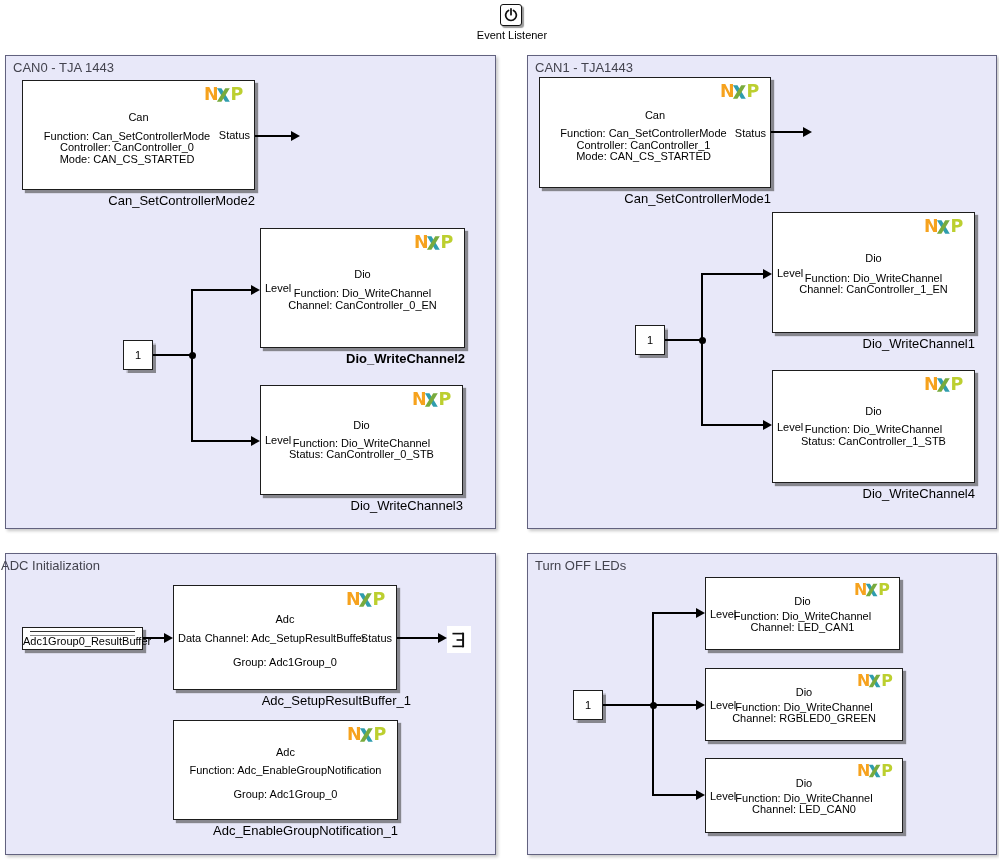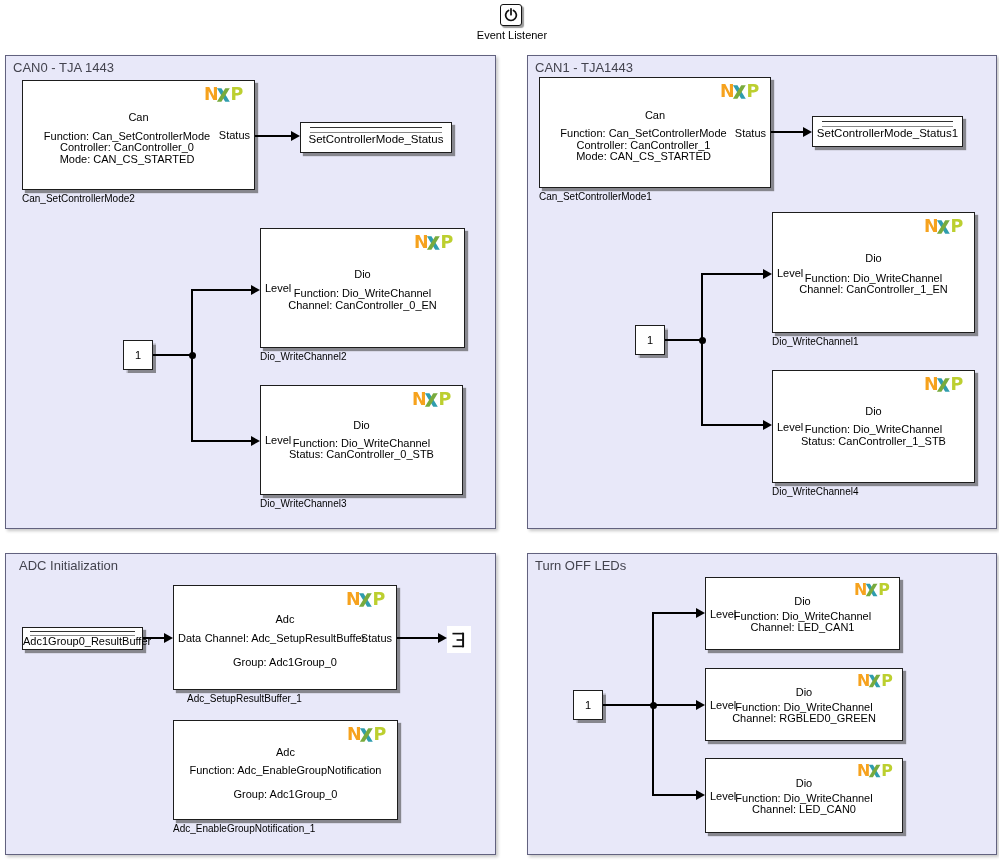--- a/index.html
+++ b/index.html
@@ -16,21 +16,21 @@
          box-shadow:3px 3px 1px rgba(55,55,55,0.55);box-sizing:border-box;}
   .bt{position:absolute;left:0;right:0;text-align:center;font-size:11px;white-space:nowrap;}
   .blines{position:absolute;left:0;right:0;text-align:center;font-size:11px;
           line-height:11.5px;white-space:nowrap;}
   .can-lines{right:23px;}
   .lcent{position:absolute;left:0;right:0;top:50%;transform:translateY(-50%);
          text-align:center;font-size:11px;white-space:nowrap;}
   .lgrp{position:absolute;left:0;right:0;text-align:center;font-size:11px;white-space:nowrap;}
   .port-l{position:absolute;left:4px;top:50%;transform:translateY(-50%);font-size:11px;}
   .port-r{position:absolute;right:4px;top:50%;transform:translateY(-50%);font-size:11px;}
-  .bname{position:absolute;text-align:left;font-size:10px;white-space:nowrap;}
+  .bname{position:absolute;text-align:right;font-size:13px;white-space:nowrap;}
 
   
   .dstore{position:absolute;background:#fff;border:1px solid #1d1d1d;
           box-shadow:3px 3px 1px rgba(55,55,55,0.55);box-sizing:border-box;}
   .dsl{position:absolute;left:6%;right:6%;top:4px;height:4px;
        border-top:1.6px solid #333;border-bottom:1.2px solid #888;}
   .dsl.small{top:3px;height:3px;}
   .dstext{position:absolute;left:0;right:0;top:56%;transform:translateY(-50%);
           text-align:center;font-size:11.5px;white-space:nowrap;}
 
@@ -91,24 +91,20 @@
       <div>Function: Can_SetControllerMode</div>
       <div>Controller: CanController_0</div>
       <div>Mode: CAN_CS_STARTED</div>
     </div>
     <div class="port-r">Status</div>
   </div>
   <div class="bname" style="left:22px;top:193px;width:233px;">Can_SetControllerMode2</div>
 
   <div class="wh" style="left:255px;top:135px;width:37px;"></div>
   <div class="arr" style="left:291px;top:131px;"></div>
-  <div class="dstore" style="left:300px;top:122px;width:152px;height:31px;">
-    <div class="dsl"></div>
-    <div class="dstext">SetControllerMode_Status</div>
-  </div>
 
   <div class="const" style="left:123px;top:340px;width:30px;height:30px;">
     <span>1</span>
   </div>
   <div class="wh" style="left:153px;top:354px;width:40px;"></div>
   <div class="dot" style="left:189px;top:352px;"></div>
   <div class="wv" style="left:191px;top:289px;height:153px;"></div>
   <div class="wh" style="left:191px;top:289px;width:61px;"></div>
   <div class="arr" style="left:251px;top:285px;"></div>
   <div class="wh" style="left:191px;top:440px;width:61px;"></div>
@@ -121,21 +117,21 @@
       <polygon points="28,3 34,3 23,21 17,21" fill="#79AB3D"></polygon>
       <text class="p" x="35" y="19">P</text>
     </svg>
     <div class="bt" style="top:33%;">Dio</div>
     <div class="blines" style="top:50%;">
       <div>Function: Dio_WriteChannel</div>
       <div>Channel: CanController_0_EN</div>
     </div>
     <div class="port-l">Level</div>
   </div>
-  <div class="bname" style="left:260px;top:351px;width:205px;">Dio_WriteChannel2</div>
+  <div class="bname" style="left:260px;top:351px;width:205px;font-weight:bold;">Dio_WriteChannel2</div>
 
   <div class="block" style="left:260px;top:385px;width:203px;height:110px;">
     <svg class="nxp" viewBox="0 0 58 24">
       <text class="n" x="0" y="19">N</text>
       <polygon points="17,3 23,3 34,21 28,21" fill="#2F9DAE"></polygon>
       <polygon points="28,3 34,3 23,21 17,21" fill="#79AB3D"></polygon>
       <text class="p" x="35" y="19">P</text>
     </svg>
     <div class="bt" style="top:31%;">Dio</div>
     <div class="blines" style="top:48%;">
@@ -161,24 +157,20 @@
       <div>Function: Can_SetControllerMode</div>
       <div>Controller: CanController_1</div>
       <div>Mode: CAN_CS_STARTED</div>
     </div>
     <div class="port-r">Status</div>
   </div>
   <div class="bname" style="left:539px;top:191px;width:232px;">Can_SetControllerMode1</div>
 
   <div class="wh" style="left:771px;top:131px;width:33px;"></div>
   <div class="arr" style="left:803px;top:127px;"></div>
-  <div class="dstore" style="left:812px;top:116px;width:151px;height:31px;">
-    <div class="dsl"></div>
-    <div class="dstext">SetControllerMode_Status1</div>
-  </div>
 
   <div class="const" style="left:635px;top:325px;width:30px;height:30px;">
     <span>1</span>
   </div>
   <div class="wh" style="left:665px;top:339px;width:38px;"></div>
   <div class="dot" style="left:699px;top:337px;"></div>
   <div class="wv" style="left:701px;top:273px;height:153px;"></div>
   <div class="wh" style="left:701px;top:273px;width:62px;"></div>
   <div class="arr" style="left:763px;top:269px;"></div>
   <div class="wh" style="left:701px;top:424px;width:62px;"></div>
@@ -210,21 +202,21 @@
     <div class="bt" style="top:31%;">Dio</div>
     <div class="blines" style="top:48%;">
       <div>Function: Dio_WriteChannel</div>
       <div>Status: CanController_1_STB</div>
     </div>
     <div class="port-l">Level</div>
   </div>
   <div class="bname" style="left:772px;top:486px;width:203px;">Dio_WriteChannel4</div>
 
   <div class="panel" style="left:5px;top:553px;width:491px;height:302px;"></div>
-  <div class="ptitle" style="left:19px;top:558px;">ADC Initialization</div>
+  <div class="ptitle" style="left:1px;top:558px;">ADC Initialization</div>
 
   <div class="dstore" style="left:22px;top:627px;width:121px;height:23px;">
     <div class="dsl small"></div>
     <div class="dstext" style="font-size:11px;top:60%;">Adc1Group0_ResultBuffer</div>
   </div>
   <div class="wh" style="left:143px;top:637px;width:22px;"></div>
   <div class="arr" style="left:164px;top:633px;"></div>
 
   <div class="block" style="left:173px;top:585px;width:224px;height:105px;">
     <svg class="nxp" viewBox="0 0 58 24">

